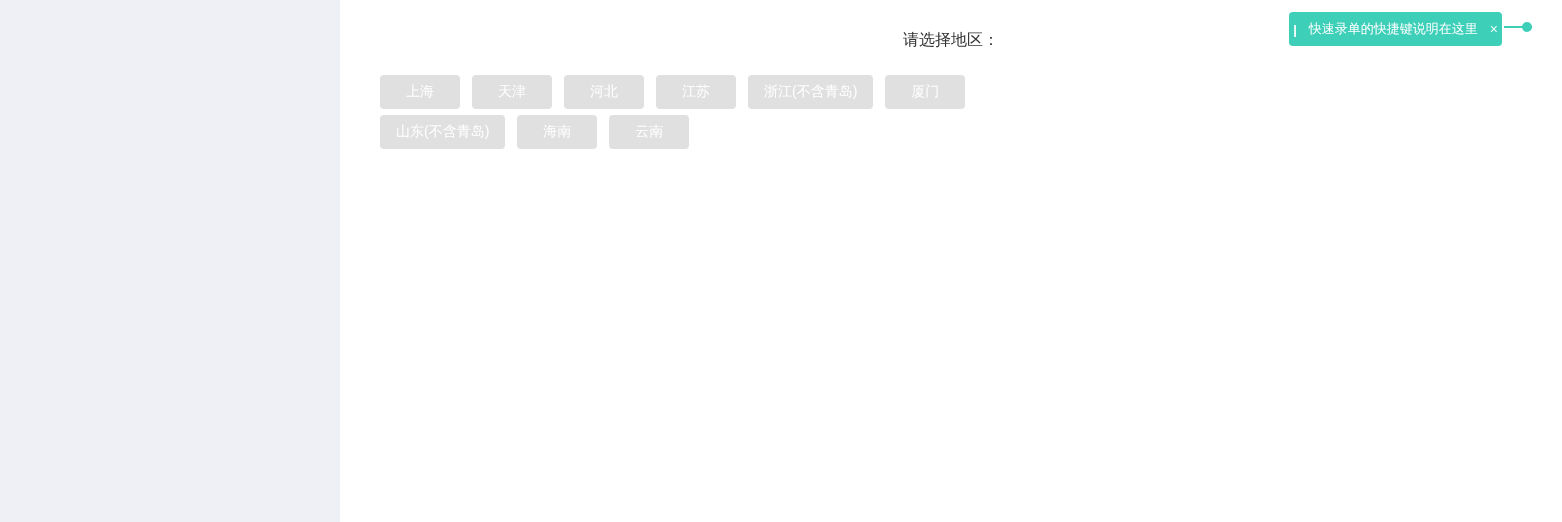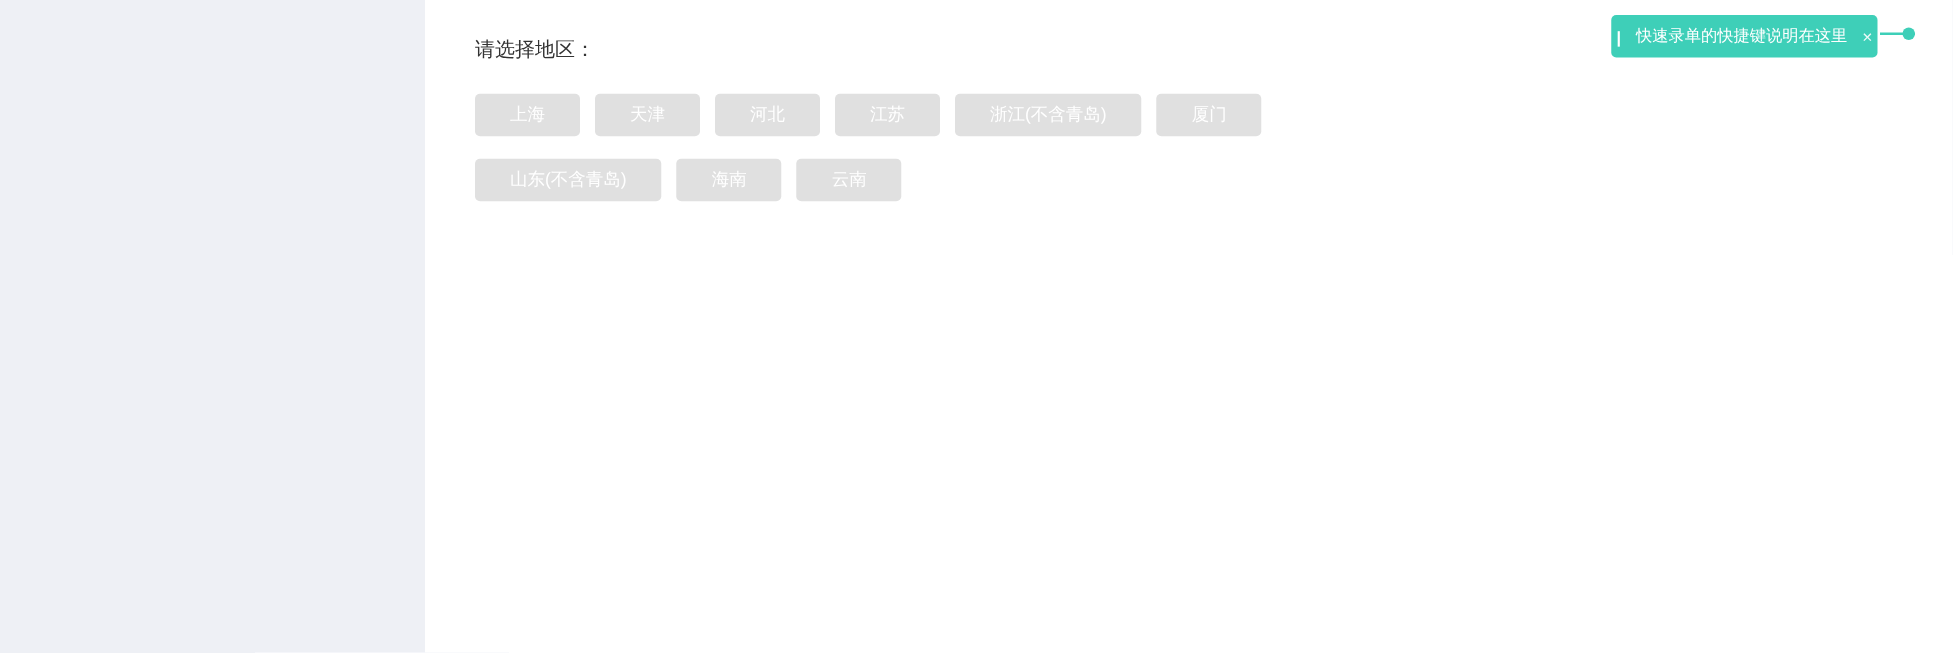--- a/index.html
+++ b/index.html
@@ -34,33 +34,34 @@
       bottom: 0;
       background: #ffffff;
       padding: 30px 40px;
     }
 
     .page-title {
       font-size: 16px;
       color: #333;
       margin-bottom: 24px;
       font-weight: normal;
+      text-align: center;
     }
 
     .region-buttons {
       display: flex;
       flex-wrap: wrap;
       gap: 12px;
     }
 
     .region-btn {
       background: #e0e0e0;
       border: none;
       border-radius: 4px;
-      padding: 8px 28px;
+      padding: 8px 16px;
       color: #fff;
       font-size: 14px;
       cursor: pointer;
       min-width: 80px;
       text-align: center;
       white-space: nowrap;
     }
 
     
     .tooltip-bar {
@@ -122,21 +123,21 @@
   <div class="region-buttons">
 
   <button class="region-btn">上海</button>
       <button class="region-btn">天津</button>
       <button class="region-btn">河北</button>
       <button class="region-btn">江苏</button>
       <button class="region-btn">浙江(不含青岛)</button>
       <button class="region-btn">厦门</button>
     </div>
 
-  <div class="region-buttons" id="row2-buttons" style="margin-top:18px;">
+  <div class="region-buttons" id="row2-buttons" style="margin-top:6px;">
 
   <button class="region-btn">山东(不含青岛)</button>
       <button class="region-btn">海南</button>
       <button class="region-btn">云南</button>
     </div>
 
 </div>
 
 <div class="tooltip-bar">
   <span>快速录单的快捷键说明在这里</span>

